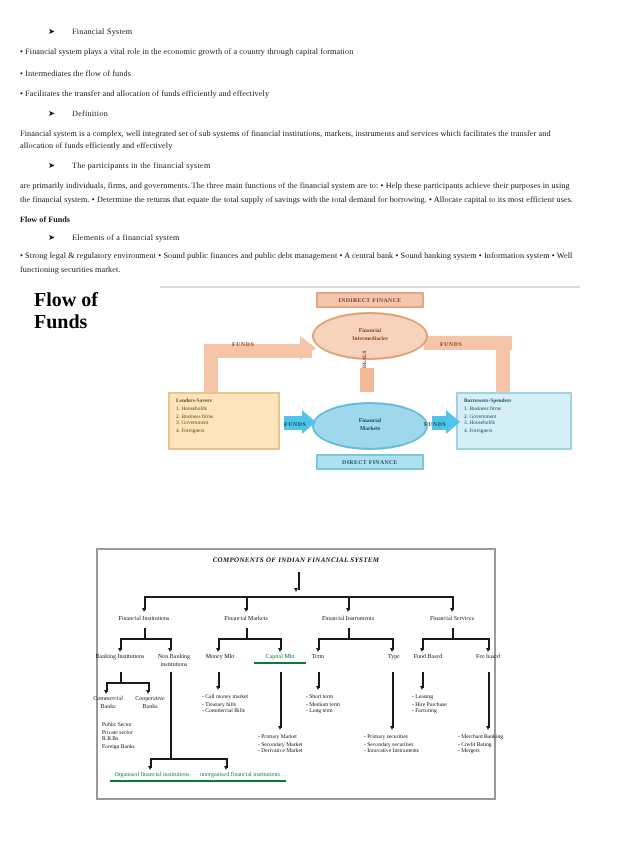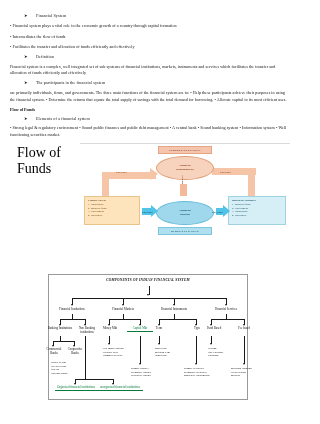--- a/index.html
+++ b/index.html
@@ -12,22 +12,22 @@
   .bullet-head{font-size:4.1px;line-height:1.1;margin:0 0 4.2px 0;padding-left:26px;
                position:relative;letter-spacing:.12px;}
   .bullet-head .arrow{position:absolute;left:14px;top:0;font-size:4.2px;}
   .para{font-size:4.1px;line-height:1.62;margin:0 0 4.2px 0;text-align:left;
         letter-spacing:.05px;}
   .sub-title{font-size:4.1px;font-weight:bold;margin:0 0 4.2px 0;}
 
   
   .fof{position:relative;width:280px;height:92px;margin:1px 0 0 0;}
   .fof-title{position:absolute;left:7px;top:2px;width:62px;
-             font-family:"Liberation Serif",serif;font-weight:normal;
-             font-size:14px;line-height:1.14;color:#000;}
+             font-family:"Liberation Serif",serif;font-weight:bold;
+             font-size:10px;line-height:1.14;color:#000;}
   .fof-canvas{position:absolute;left:70px;top:0px;width:210px;height:92px;
               background:#fff;border-top:1px solid #d9d9d9;}
 
   .lbl-ind{position:absolute;left:78px;top:2px;width:52px;height:6px;
            background:#f5c6ad;border:.4px solid #e3a584;}
   .lbl-dir{position:absolute;left:78px;top:83px;width:52px;height:6px;
            background:#aee0ef;border:.4px solid #7ec6db;}
   .lbl-ind span,.lbl-dir span{display:block;text-align:center;font-size:2.9px;
            font-weight:bold;letter-spacing:.2px;line-height:6px;color:#7a3d21;}
   .lbl-dir span{color:#1b5567;}

